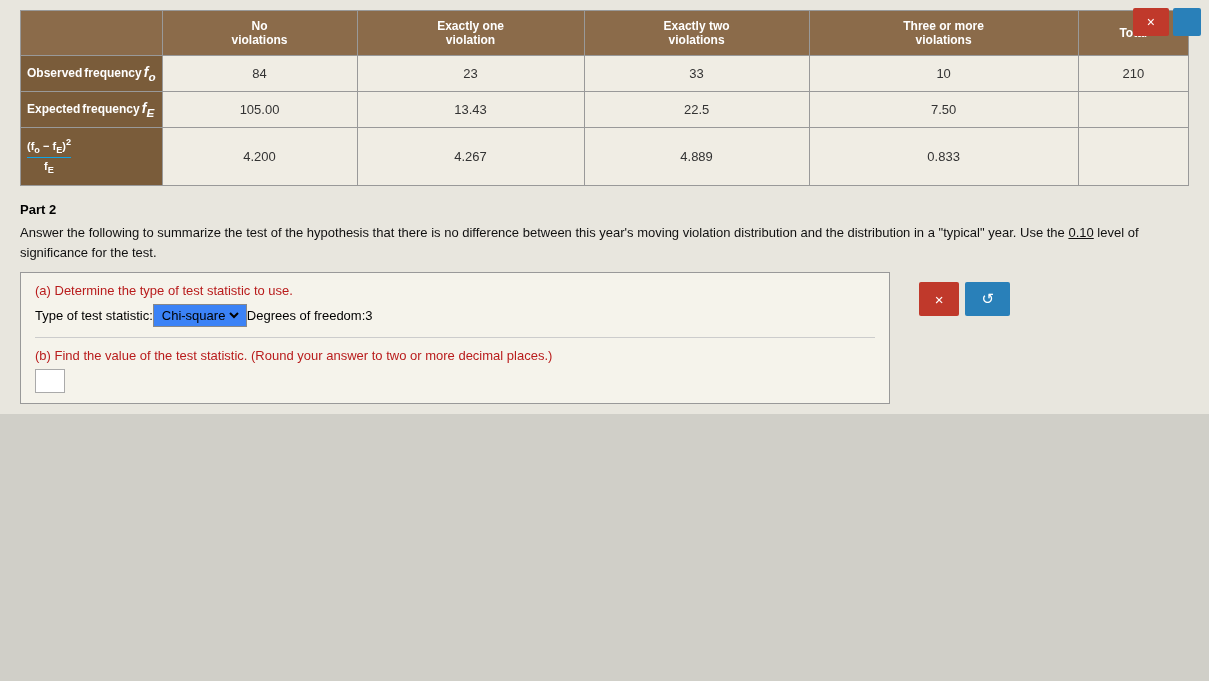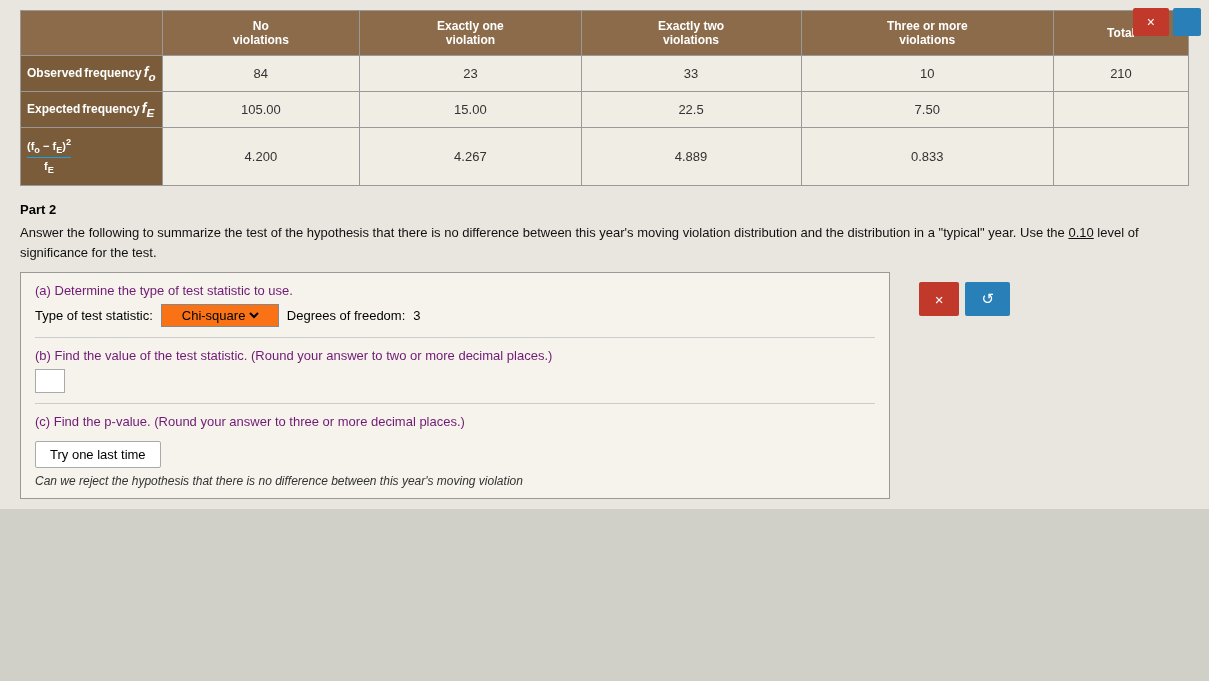--- a/index.html
+++ b/index.html
@@ -32,21 +32,21 @@
       padding: 8px 6px;
       background: #f0ede4;
       vertical-align: middle;
     }
 
     .freq-table th {
       background: #8b6b4a;
       color: white;
       font-weight: bold;
       font-size: 12px;
-      padding: 8px 16px;
+      padding: 8px 4px;
     }
 
     .freq-table .row-header {
       background: #7a5c3a;
       color: white;
       font-weight: bold;
       font-size: 12px;
       text-align: center;
       width: 130px;
     }
@@ -156,36 +156,36 @@
 
     .qa-row:last-child {
       border-bottom: none;
       margin-bottom: 0;
       padding-bottom: 0;
     }
 
     .qa-label {
       font-size: 13px;
       margin-bottom: 6px;
-      color: #701a75;
+      color: #b91c1c;
     }
 
     .qa-inline {
       display: flex;
       align-items: center;
-      gap: 8px;
+      gap: 0;
       font-size: 13px;
     }
 
     .select-wrapper {
       display: inline-flex;
       align-items: flex-end;
       border: 1px solid #888;
-      background: #f97316;
-      padding: 2px 16px;
+      background: #3b82f6;
+      padding: 2px 4px;
     }
 
     select {
       border: none;
       background: transparent;
       font-size: 13px;
       outline: none;
       cursor: pointer;
     }
 
@@ -289,21 +289,21 @@
 
       <tr>
         <td class="row-header">
           <div class="row-header-text">
             <span>Expected</span>
             <span>frequency</span>
             <span class="italic-formula">f<sub>E</sub></span>
           </div>
         </td>
         <td class="data-cell">105.00</td>
-        <td class="data-cell">15.00</td>
+        <td class="data-cell">13.43</td>
         <td class="data-cell">22.5</td>
         <td class="data-cell">7.50</td>
         <td class="data-cell"></td>
       </tr>
 
       <tr>
         <td class="row-header formula-cell">
           <div class="row-header-text">
             <div class="formula-frac">
               <span class="formula-num">(f<sub>o</sub> − f<sub>E</sub>)<sup>2</sup></span>
@@ -347,25 +347,20 @@
           </div>
         </div>
 
         <div class="qa-row">
           <div class="qa-label">(b) Find the value of the test statistic. (Round your answer to two or more decimal places.)</div>
           <div>
             <input type="text" class="input-box" value="" style="">
           </div>
         </div>
 
-        <div class="qa-row">
-          <div class="qa-label">(c) Find the p-value. (Round your answer to three or more decimal places.)</div>
-          <button class="try-button">Try one last time</button>
-          <div class="bottom-text">Can we reject the hypothesis that there is no difference between this year's moving violation</div>
-        </div>
 
       </div>
 
       
       <div class="side-buttons">
         <button class="btn-x">×</button>
         <button class="btn-refresh">↺</button>
       </div>
     </div>
 

